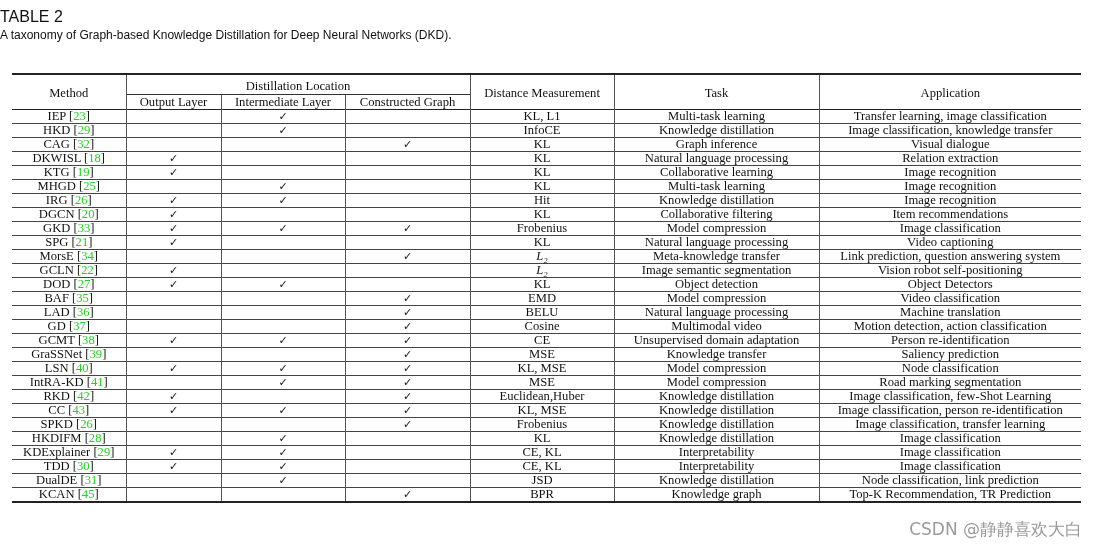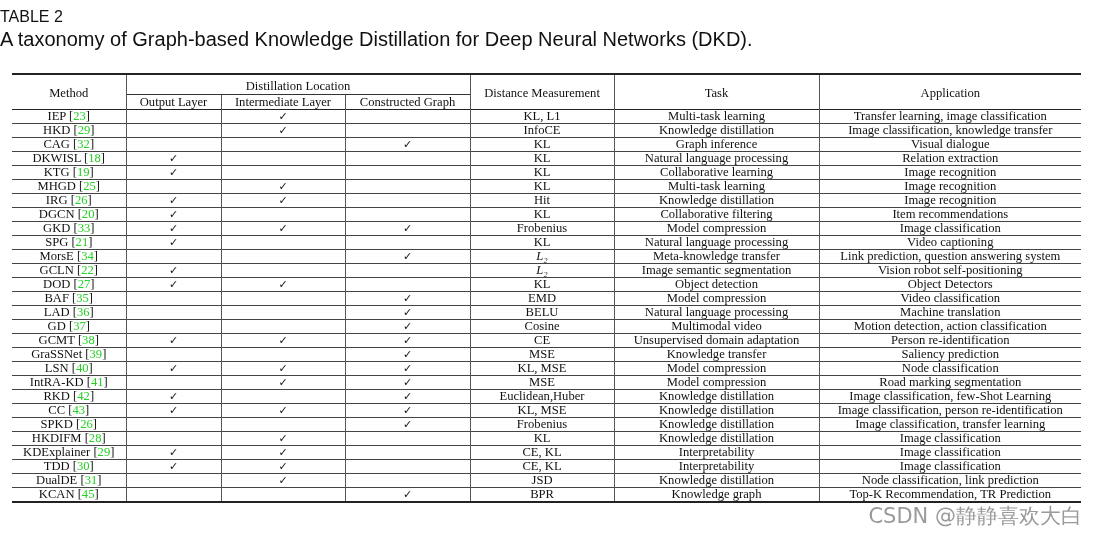--- a/index.html
+++ b/index.html
@@ -1,32 +1,32 @@
 <!DOCTYPE html>
 <html><head>
 <meta charset="utf-8">
 <style>
   html, body { margin: 0; padding: 0; background: #ffffff; }
   body { width: 1096px; height: 549px; position: relative; overflow: hidden; font-family: "Liberation Serif", serif; color: #111; }
   .caption { position: absolute; left: 0; width: 1096px; font-family: "Liberation Sans", sans-serif; color: #111; }
   .cap-label { top: 8px; font-size: 16px; }
-  .cap-title { top: 28px; font-size: 20px; }
+  .cap-title { top: 28px; font-size: 12px; }
   table.tx { position: absolute; left: 12px; top: 73px; width: 1069px; border-collapse: collapse; table-layout: fixed; font-size: 12.6px; line-height: 13px; }
   table.tx th, table.tx td { padding: 0; text-align: center; white-space: nowrap; overflow: hidden; font-weight: normal; }
   table.tx thead tr.r1 th { border-top: 2px solid #222; height: 16px; padding-top: 3px; }
   table.tx thead tr.r2 th { height: 14px; border-top: 1px solid #333; }
   table.tx th.m, table.tx th.dm, table.tx th.t, table.tx th.a { vertical-align: middle; }
   table.tx tbody td { border-top: 1.5px solid #444; height: 13px; line-height: 13px; }
   table.tx tbody tr:first-child td { border-top: 1.5px solid #222; }
   table.tx tbody tr:last-child td { border-bottom: 2px solid #222; }
   .vl { border-left: 1.5px solid #555; }
   .ref { color: #22d122; }
   .check { font-family: "DejaVu Sans", sans-serif; font-size: 11px; }
   .it { font-style: italic; }
-  .watermark { position: absolute; right: 14px; top: 502px; font-family: "DejaVu Sans", sans-serif; font-size: 21px; color: #9a9a9a; }
+  .watermark { position: absolute; right: 14px; top: 518px; font-family: "DejaVu Sans", sans-serif; font-size: 17px; color: #9a9a9a; }
 </style>
 </head>
 <body>
 
 <div class="caption cap-label">TABLE 2</div>
 <div class="caption cap-title">A taxonomy of Graph-based Knowledge Distillation for Deep Neural Networks (DKD).</div>
 
 <table class="tx">
   <colgroup>
     <col style="width:114px">

